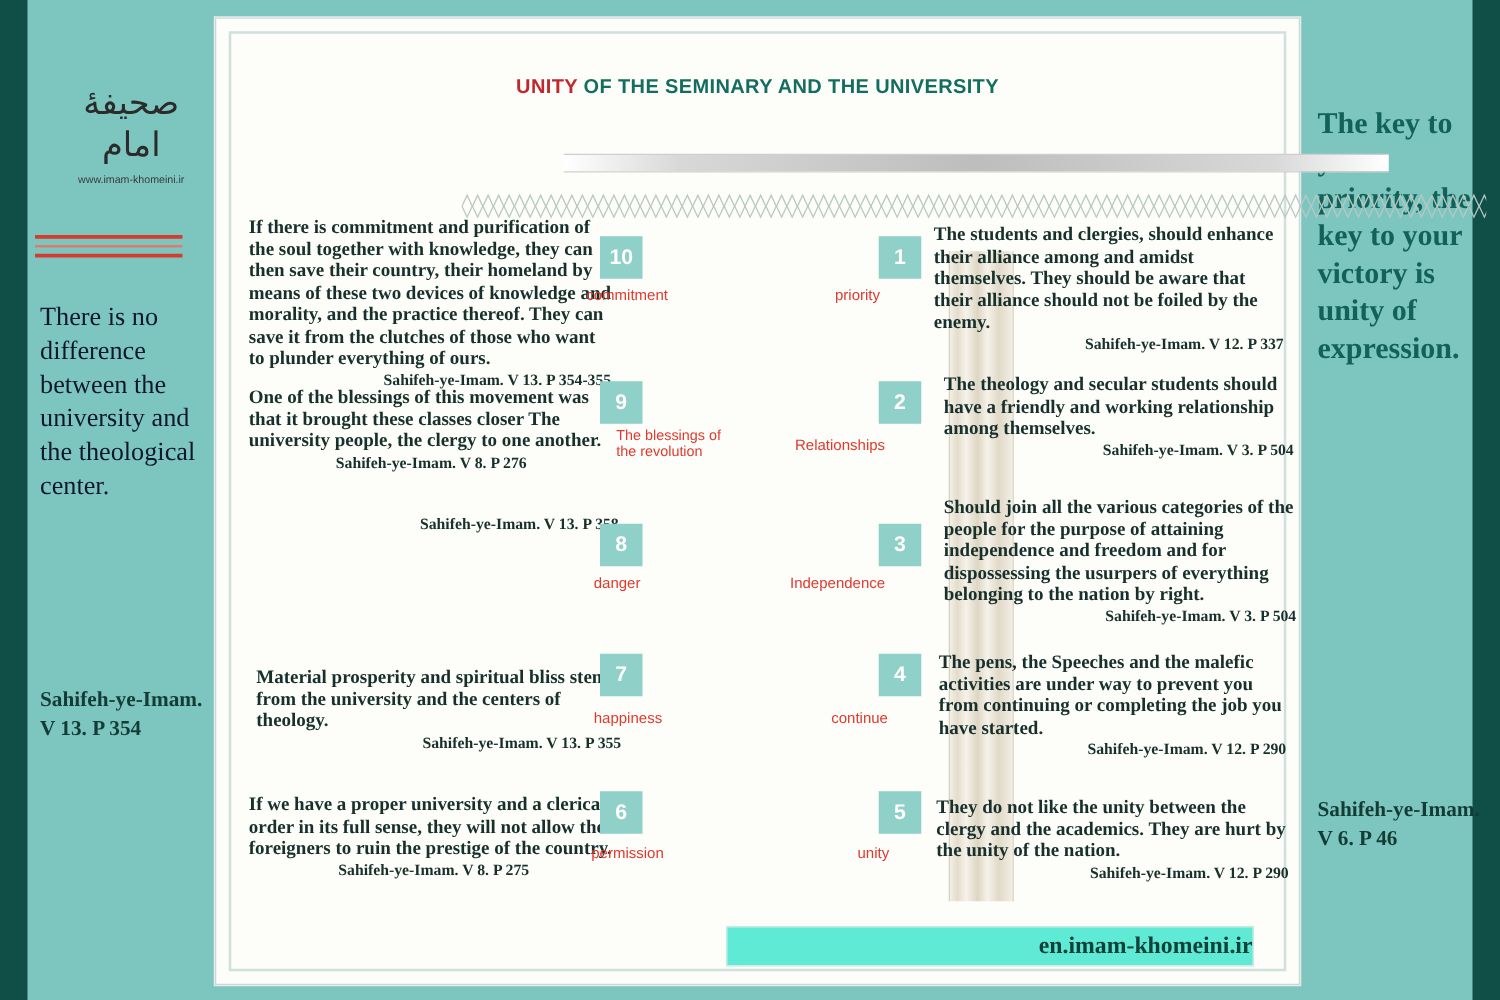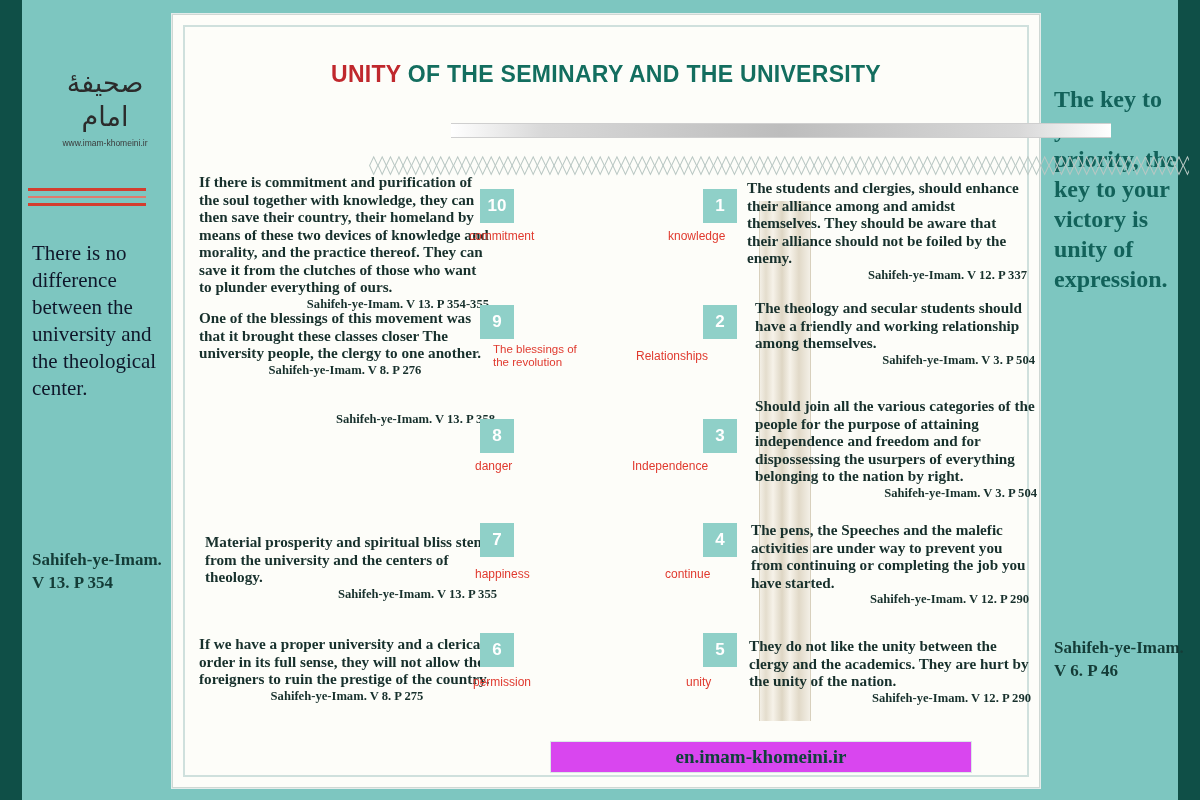--- a/index.html
+++ b/index.html
@@ -27,21 +27,21 @@
   .poster-inner{
     position:absolute;left:10px;top:10px;right:10px;bottom:10px;
     border:2px solid #cfe0dd;
   }
 
   
   .title{
     position:absolute;left:0;right:0;top:46px;
     text-align:center;
     font-family:"Liberation Sans", sans-serif;
-    font-weight:bold;font-size:23px;letter-spacing:.3px;
+    font-weight:bold;font-size:16px;letter-spacing:.3px;
     color:#136e5f;
   }
   .title .red{color:#c0282d;}
 
   
   .bar{
     position:absolute;left:278px;top:108px;width:660px;height:13px;
     background:linear-gradient(90deg,#ffffff 0%,#d8d8d8 14%,#bdbdbd 50%,#d8d8d8 86%,#ffffff 100%);
     border-top:1px solid #cfcfcf;border-bottom:1px solid #cfcfcf;
   }
@@ -87,23 +87,23 @@
     position:absolute;
     color:#e03a2f;
     font-family:"Liberation Sans", sans-serif;
     font-size:12px;font-weight:normal;
     white-space:nowrap;
   }
   .kw.small{font-size:11.5px;white-space:normal;width:86px;line-height:13px;}
 
   
   .footer{
-    position:absolute;left:377px;top:726px;width:420px;height:30px;
-    background:#d946ef;border:1px solid #dbe9e6;
-    display:flex;align-items:center;justify-content:center;
+    position:absolute;left:408px;top:726px;width:420px;height:30px;
+    background:#5eead4;border:1px solid #dbe9e6;
+    display:flex;align-items:center;justify-content:flex-end;
   }
   .footer span{
     font-family:"Liberation Serif", serif;font-weight:bold;font-size:19px;color:#10423a;
   }
 
   
   .logo{
     position:absolute;left:46px;top:66px;width:118px;height:70px;
     text-align:center;
   }
@@ -202,21 +202,21 @@
   <div class="kw" style="left:302px;top:552px;">happiness</div>
 
   <div class="blk" style="left:26px;top:620px;width:296px;">
     <p>If we have a proper university and a clerical order in its full sense, they will not allow the foreigners to ruin the prestige of the country.</p>
     <span class="src center">Sahifeh-ye-Imam. V 8. P 275</span>
   </div>
   <div class="chip" style="left:307px;top:618px;">6</div>
   <div class="kw" style="left:300px;top:660px;">permission</div>
 
   <div class="chip" style="left:530px;top:174px;">1</div>
-  <div class="kw" style="left:495px;top:214px;">knowledge</div>
+  <div class="kw" style="left:495px;top:214px;">priority</div>
   <div class="blk" style="left:574px;top:164px;width:280px;">
     <p>The students and clergies, should enhance their alliance among and amidst themselves. They should be aware that their alliance should not be foiled by the enemy.</p>
     <span class="src right">Sahifeh-ye-Imam. V 12. P 337</span>
   </div>
 
   <div class="chip" style="left:530px;top:290px;">2</div>
   <div class="kw" style="left:463px;top:334px;">Relationships</div>
   <div class="blk" style="left:582px;top:284px;width:280px;">
     <p>The theology and secular students should have a friendly and working relationship among themselves.</p>
     <span class="src right">Sahifeh-ye-Imam. V 3. P 504</span>

